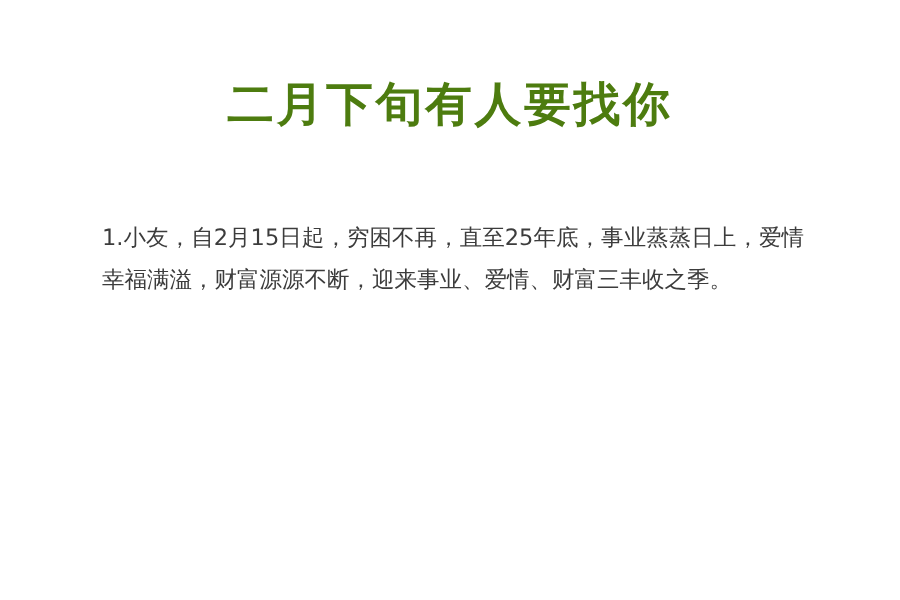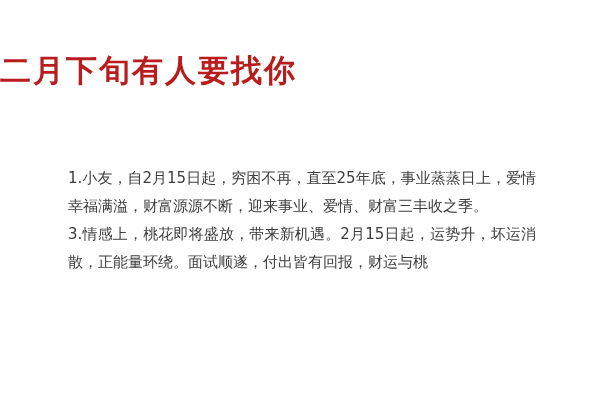--- a/index.html
+++ b/index.html
@@ -18,31 +18,31 @@
     width: 600px;
     height: 400px;
     background: #ffffff;
     box-sizing: border-box;
   }
   .title {
     position: absolute;
     top: 52px;
     left: 0;
     width: 600px;
-    text-align: left;
-    color: #b91c1c;
+    text-align: center;
+    color: #4d7c0f;
     font-size: 31px;
     font-weight: bold;
     letter-spacing: 2px;
     font-family: "DejaVu Sans", "Liberation Sans", sans-serif;
     line-height: 1.2;
   }
   .body-text {
     position: absolute;
-    top: 164px;
+    top: 144px;
     left: 68px;
     width: 468px;
     color: #3c3c3c;
     font-size: 15px;
     line-height: 28px;
     font-family: "DejaVu Sans", "Liberation Sans", sans-serif;
     text-align: justify;
   }
   .para {
     margin: 0;
@@ -55,16 +55,15 @@
 </style>
 </head>
 <body>
 
 <div class="page">
 
   <div class="title">二月下旬有人要找你</div>
 
   <div class="body-text">
     <p class="para">1.小友，自2月15日起，穷困不再，直至25年底，事业蒸蒸日上，爱情幸福满溢，财富源源不断，迎来事业、爱情、财富三丰收之季。</p>
-    <p class="para">3.情感上，桃花即将盛放，带来新机遇。2月15日起，运势升，坏运消散，正能量环绕。面试顺遂，付出皆有回报，财运与桃</p>
   </div>
 
 </div>
 
 </body></html>

